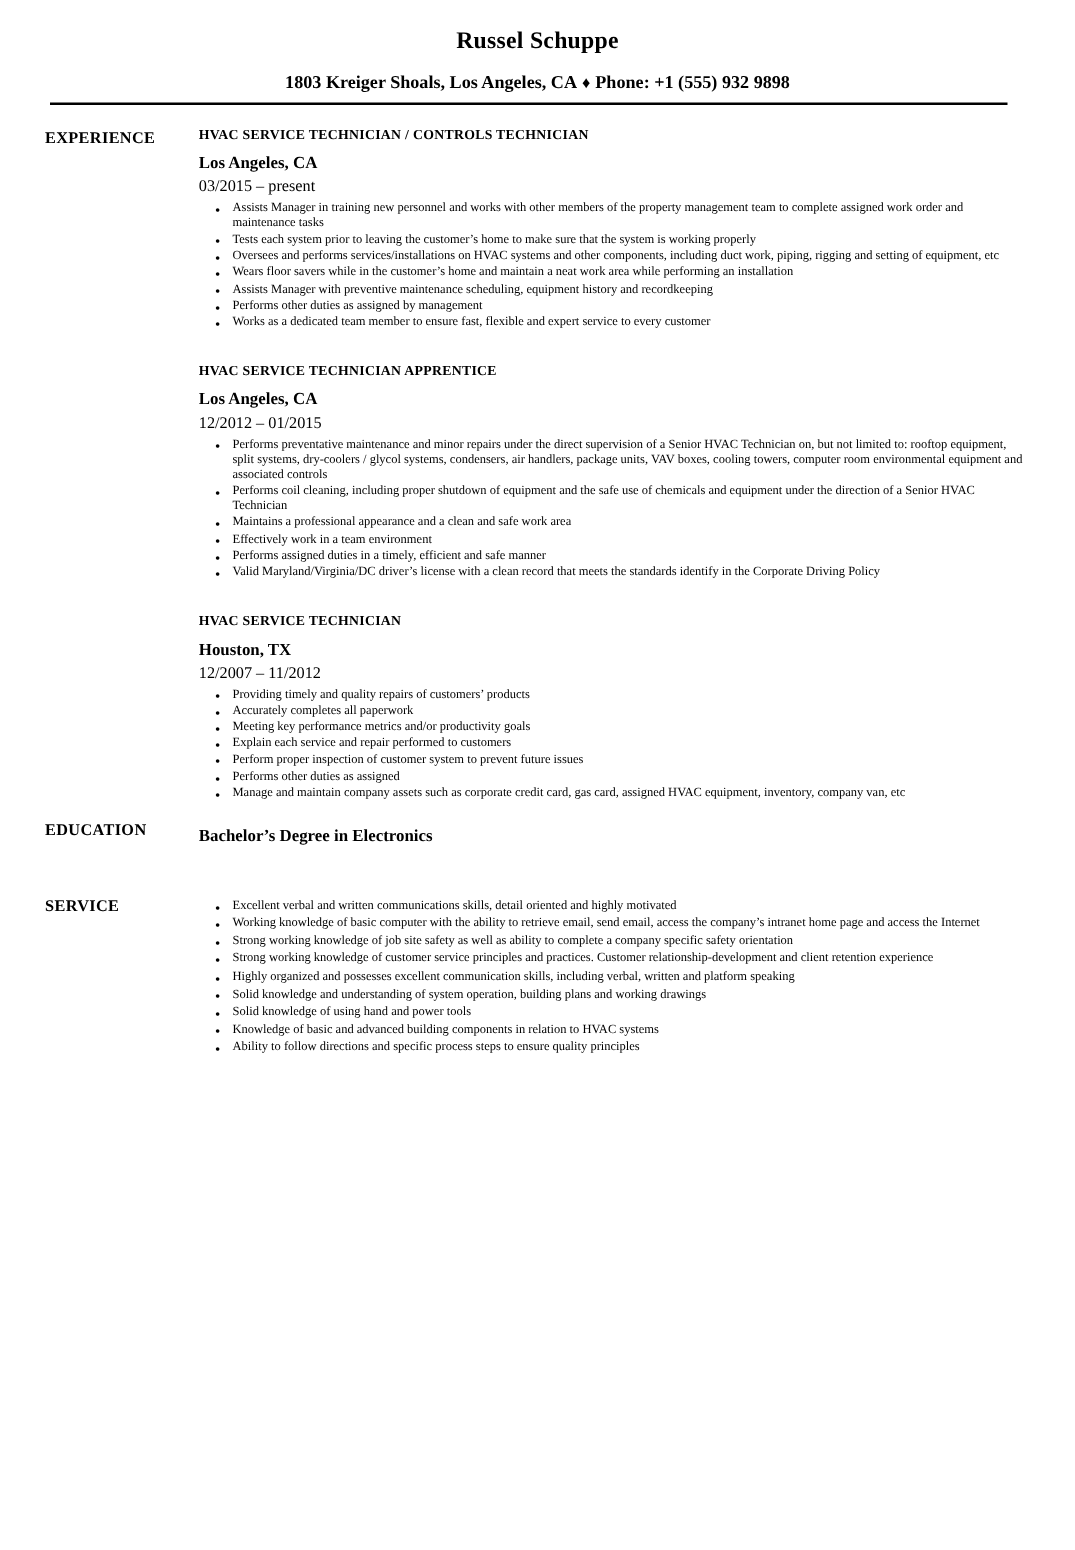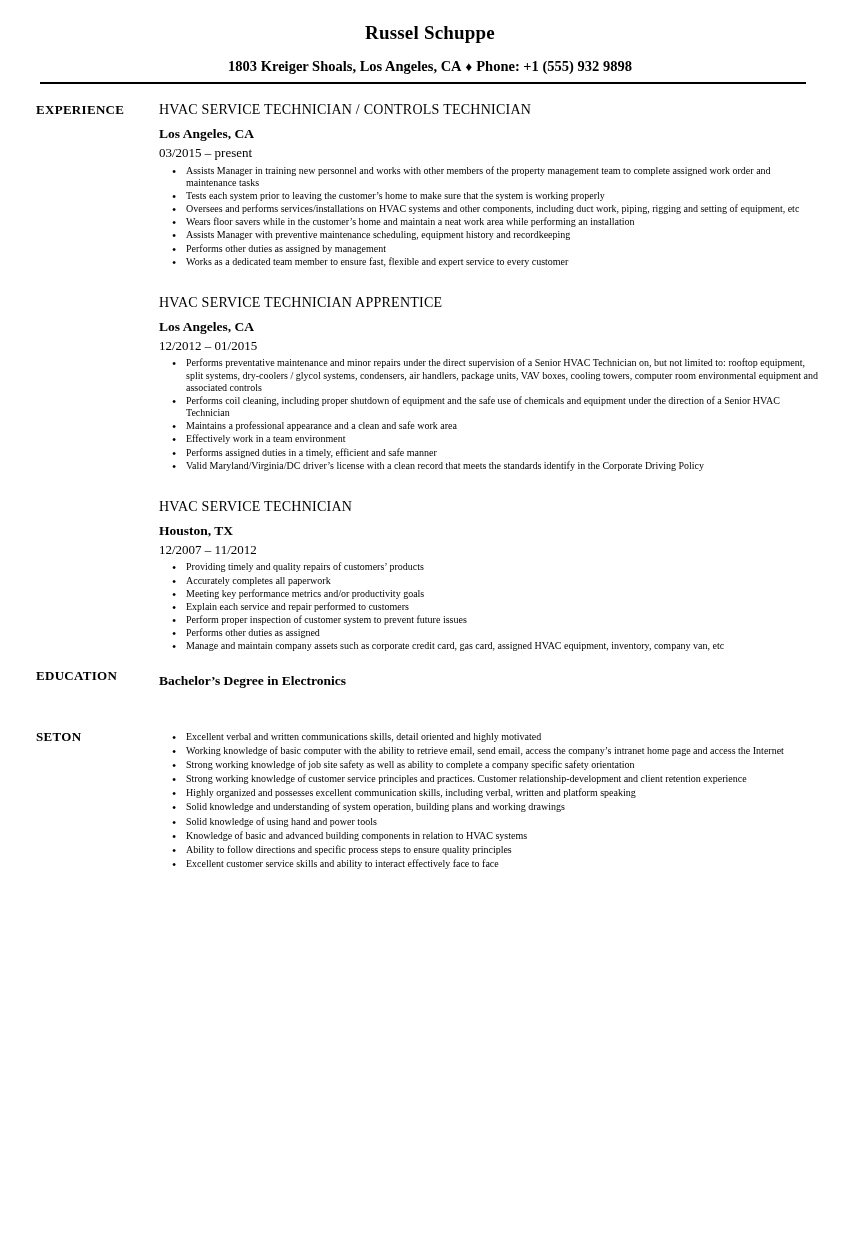--- a/index.html
+++ b/index.html
@@ -80,22 +80,22 @@
   }
 
   
   .job {
     margin-bottom: 26px;
   }
   .job:last-child {
     margin-bottom: 0;
   }
   .job-title {
-    font-size: 14px;
-    font-weight: normal;
+    font-size: 11px;
+    font-weight: bold;
     letter-spacing: 0.25px;
     line-height: 1.3;
   }
   .job-company {
     margin-top: 7px;
     font-size: 13.5px;
     font-weight: bold;
     line-height: 1.25;
   }
   .job-dates {
@@ -220,31 +220,30 @@
     <div class="section section-education">
       <div class="col-label">EDUCATION</div>
       <div class="col-body">
         <div class="edu">
           <div class="edu-degree">Bachelor’s Degree in Electronics</div>
         </div>
       </div>
     </div>
 
     <div class="section section-skills">
-      <div class="col-label">SETON</div>
+      <div class="col-label">SERVICE</div>
       <div class="col-body">
         <ul class="bullets">
           <li>Excellent verbal and written communications skills, detail oriented and highly motivated</li>
           <li>Working knowledge of basic computer with the ability to retrieve email, send email, access the company’s intranet home page and access the Internet</li>
           <li>Strong working knowledge of job site safety as well as ability to complete a company specific safety orientation</li>
           <li>Strong working knowledge of customer service principles and practices. Customer relationship-development and client retention experience</li>
           <li>Highly organized and possesses excellent communication skills, including verbal, written and platform speaking</li>
           <li>Solid knowledge and understanding of system operation, building plans and working drawings</li>
           <li>Solid knowledge of using hand and power tools</li>
           <li>Knowledge of basic and advanced building components in relation to HVAC systems</li>
           <li>Ability to follow directions and specific process steps to ensure quality principles</li>
-          <li>Excellent customer service skills and ability to interact effectively face to face</li>
         </ul>
       </div>
     </div>
 
   </div>
 </div>
 
 </body></html>

